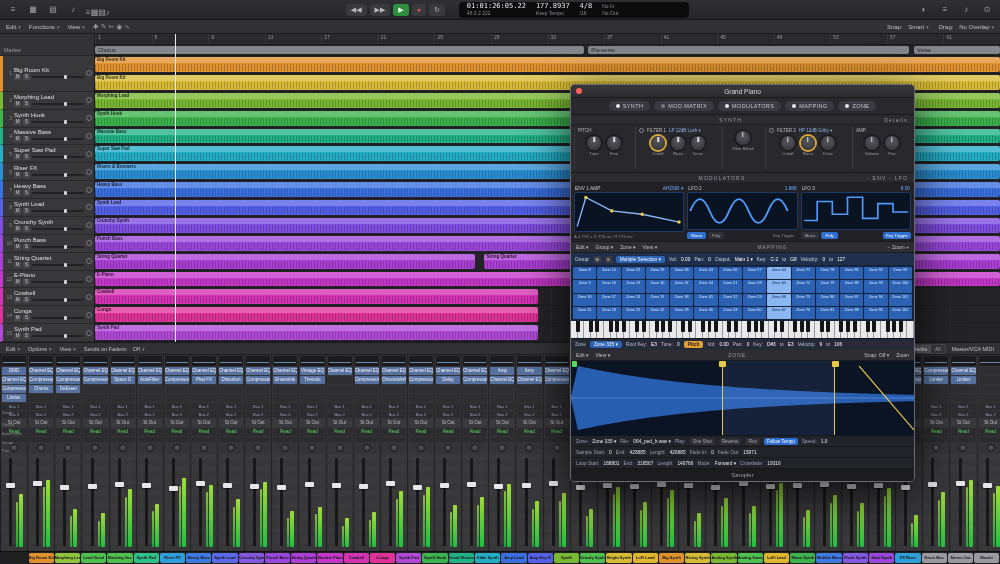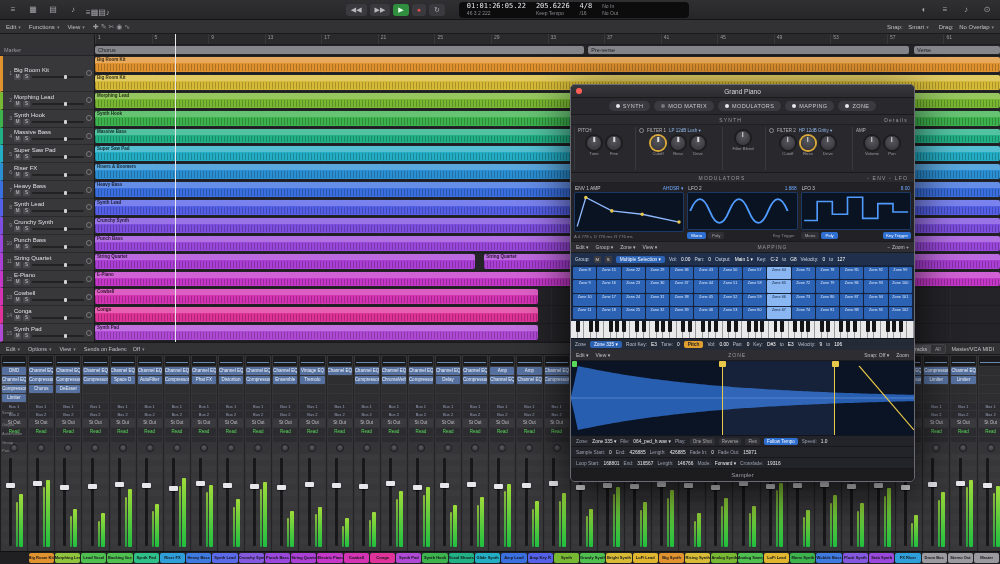--- a/index.html
+++ b/index.html
@@ -154,21 +154,21 @@
         <span class="tbtn play">▶</span>
         <span class="tbtn rec">●</span>
         <span class="tbtn">↻</span>
       </div>
     <div class="lcd">
       <div class="lcd-seg">
           <span class="lcd-big">01:01:26:05.22</span>
           <span class="lcd-sm">46 3 2 222</span>
         </div>
       <div class="lcd-seg">
-          <span class="lcd-big">205.6226</span>
+          <span class="lcd-big">177.8937</span>
           <span class="lcd-sm">Keep Tempo</span>
         </div>
       <div class="lcd-seg">
           <span class="lcd-big">4/8</span>
           <span class="lcd-sm">/16</span>
         </div>
       <div class="lcd-seg">
           <span class="lcd-sm">No In</span>
           <span class="lcd-sm">No Out</span>
         </div>

